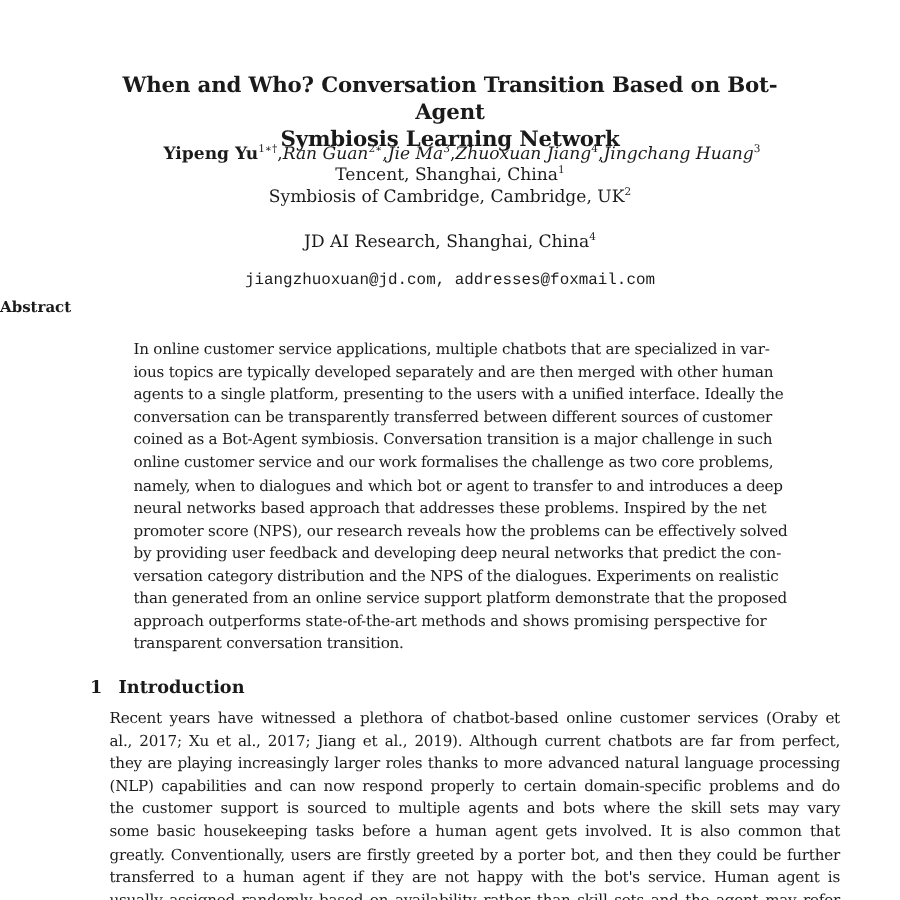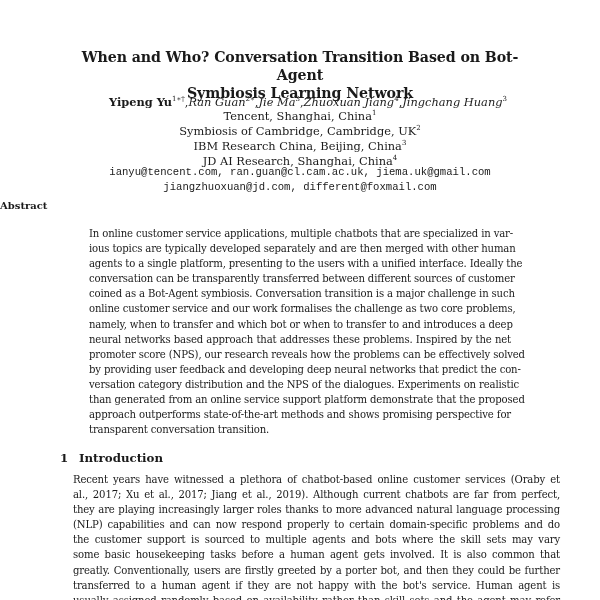--- a/index.html
+++ b/index.html
@@ -36,36 +36,34 @@
     <div>When and Who? Conversation Transition Based on Bot-Agent</div>
     <div>Symbiosis Learning Network</div>
   </div>
 
   <div class="authors">
     <span class="lead">Yipeng Yu</span><sup>1∗†</sup>,<span class="it">Ran Guan</span><sup>2∗</sup>,<span class="it">Jie Ma</span><sup>3</sup>,<span class="it">Zhuoxuan Jiang</span><sup>4</sup>,<span class="it">Jingchang Huang</span><sup>3</sup>
   </div>
 
   <div class="aff" style="top:106px"><span>Tencent, Shanghai, China</span><sup>1</sup></div>
   <div class="aff" style="top:121px"><span>Symbiosis of Cambridge, Cambridge, UK</span><sup>2</sup></div>
-  <div class="aff" style="top:136px"><span>IBM Research China, Beijing, China</span><sup>3</sup></div>
   <div class="aff" style="top:151px"><span>JD AI Research, Shanghai, China</span><sup>4</sup></div>
 
-  <div class="mono" style="top:165px">ianyu@tencent.com, ran.guan@cl.cam.ac.uk, jiema.uk@gmail.com</div>
-  <div class="mono" style="top:180px">jiangzhuoxuan@jd.com, different@foxmail.com</div>
+  <div class="mono" style="top:180px">jiangzhuoxuan@jd.com, addresses@foxmail.com</div>
 
   <div class="abs-h">Abstract</div>
 
   <div class="abs">
     <span class="line">In online customer service applications, multiple chatbots that are specialized in var-</span>
     <span class="line">ious topics are typically developed separately and are then merged with other human</span>
     <span class="line">agents to a single platform, presenting to the users with a unified interface. Ideally the</span>
     <span class="line">conversation can be transparently transferred between different sources of customer</span>
     <span class="line">coined as a Bot-Agent symbiosis. Conversation transition is a major challenge in such</span>
     <span class="line">online customer service and our work formalises the challenge as two core problems,</span>
-    <span class="line">namely, when to transfer and which bot or when to transfer to and introduces a deep</span>
+    <span class="line">namely, when to dialogues and which bot or agent to transfer to and introduces a deep</span>
     <span class="line">neural networks based approach that addresses these problems. Inspired by the net</span>
     <span class="line">promoter score (NPS), our research reveals how the problems can be effectively solved</span>
     <span class="line">by providing user feedback and developing deep neural networks that predict the con-</span>
     <span class="line">versation category distribution and the NPS of the dialogues. Experiments on realistic</span>
     <span class="line">than generated from an online service support platform demonstrate that the proposed</span>
     <span class="line">approach outperforms state-of-the-art methods and shows promising perspective for</span>
     <span class="line last">transparent conversation transition.</span>
   </div>
 
   <div class="sec">

